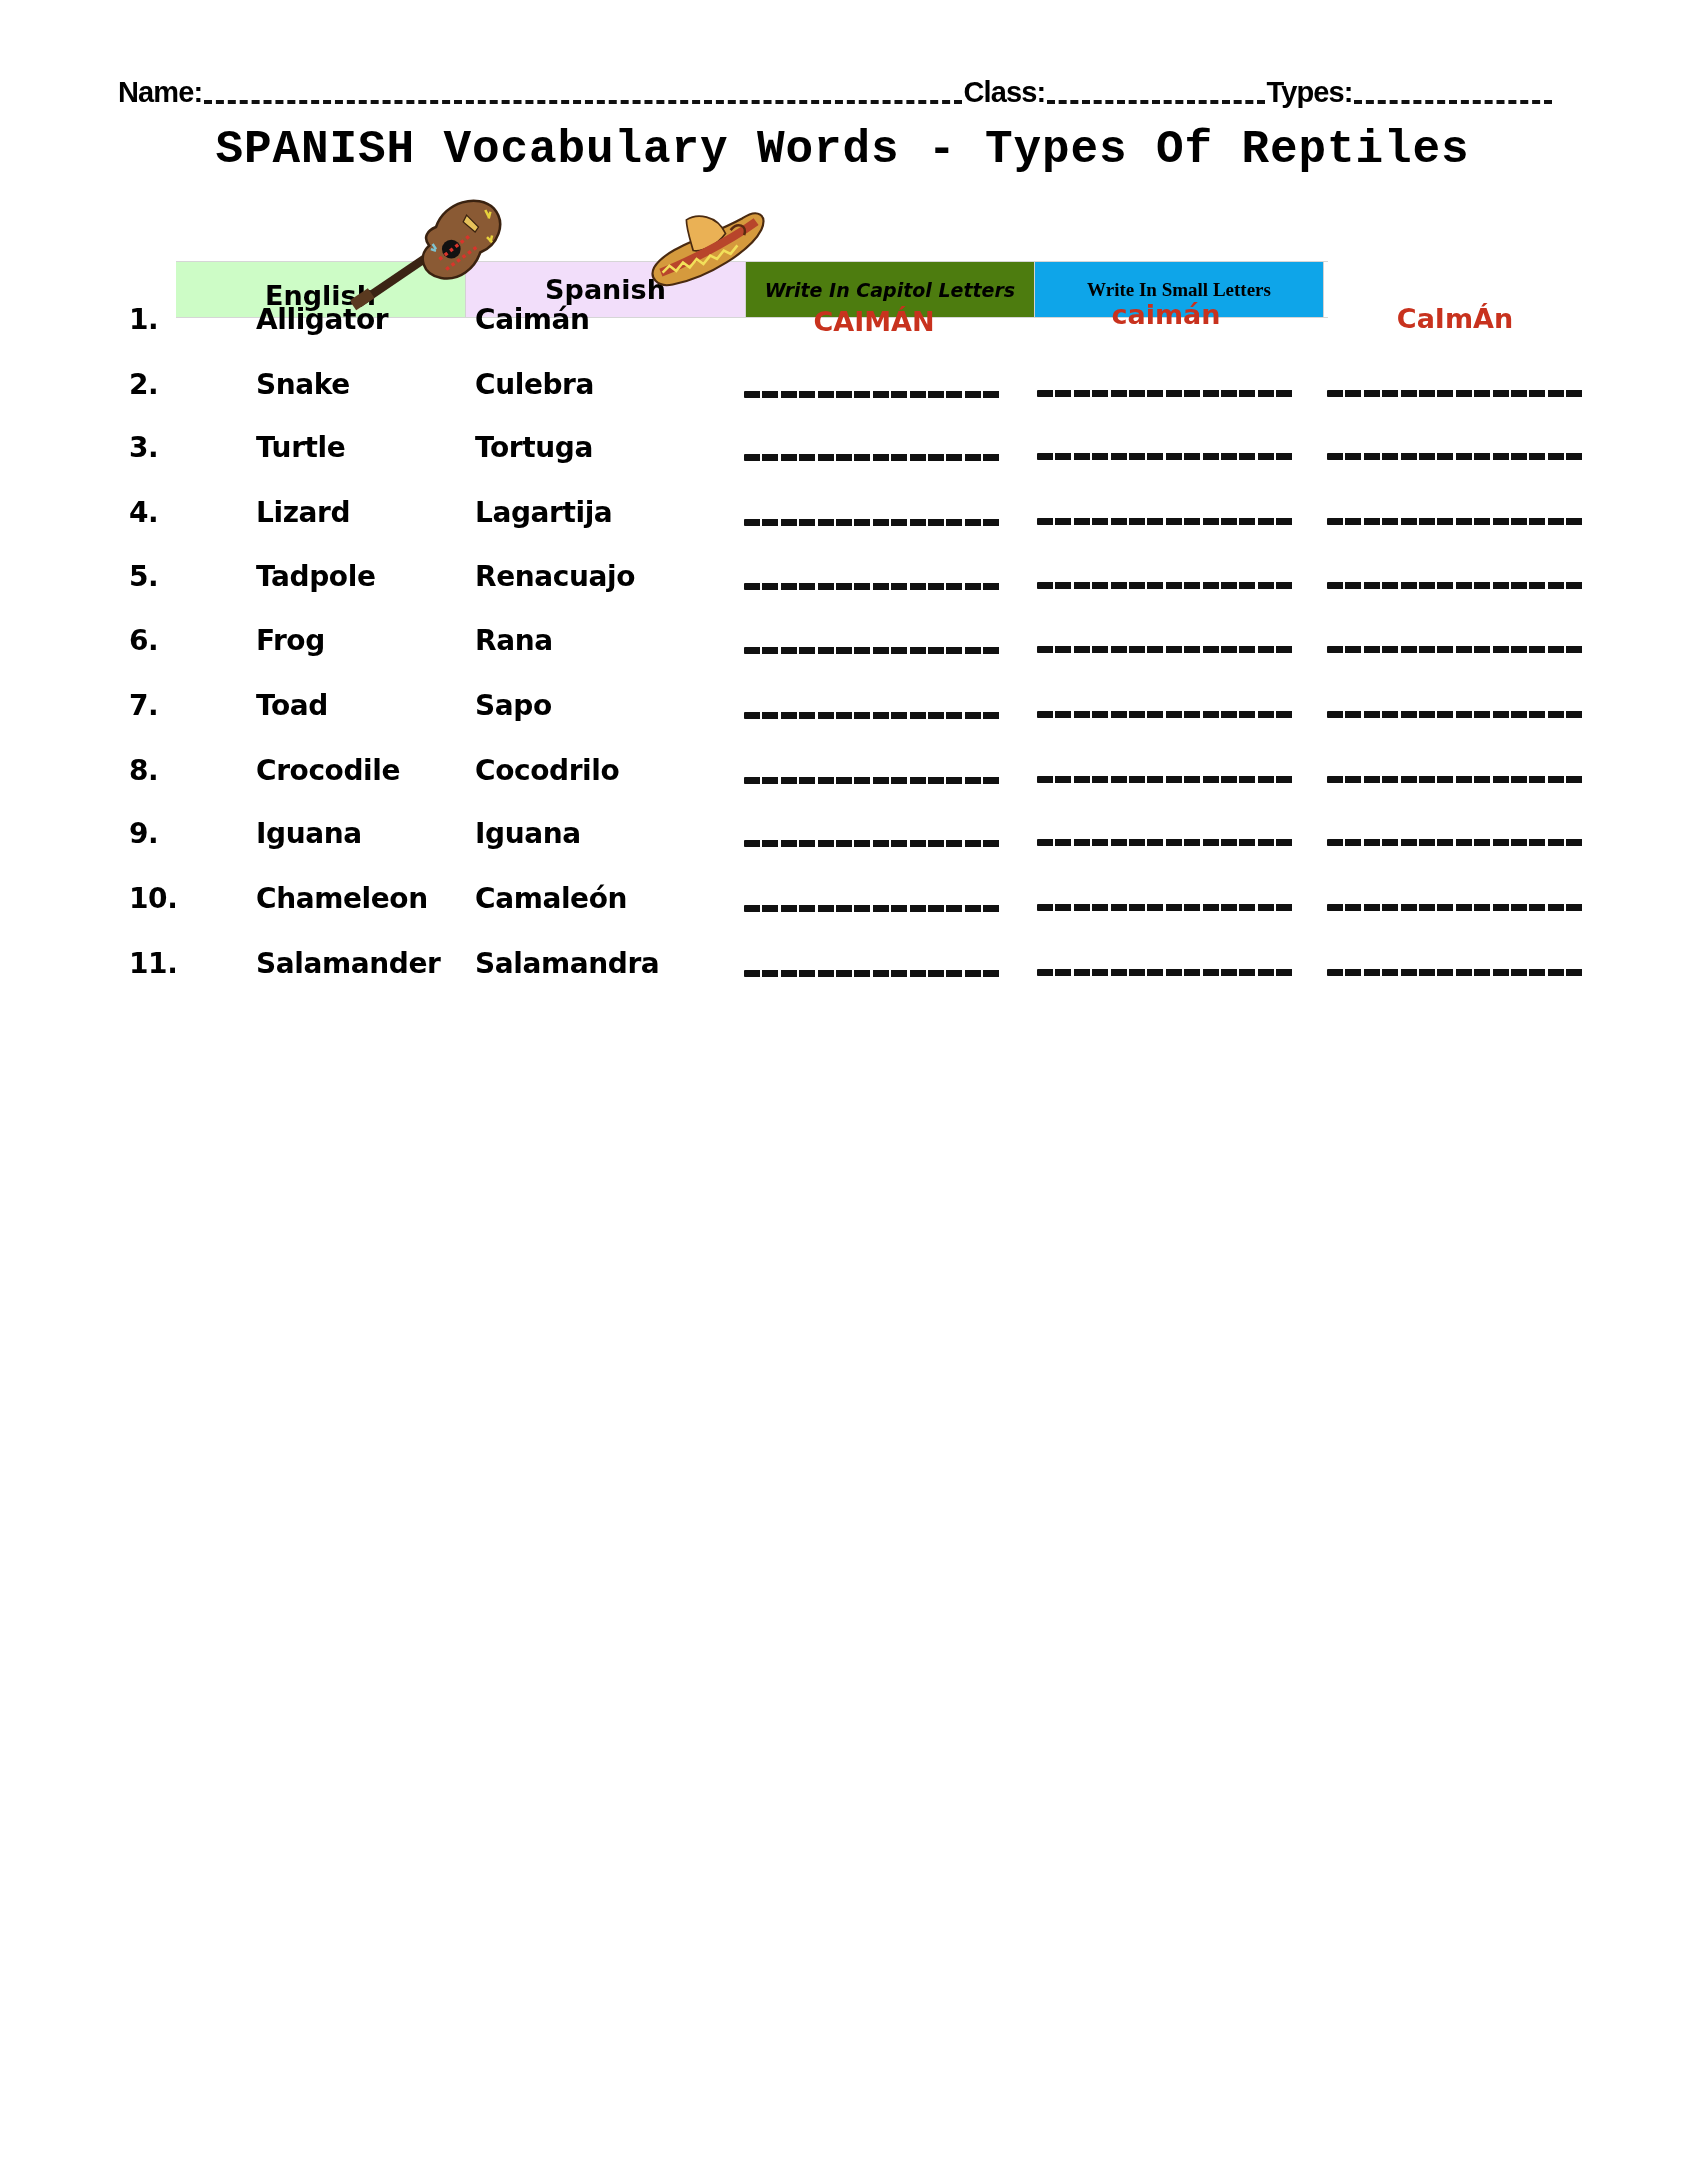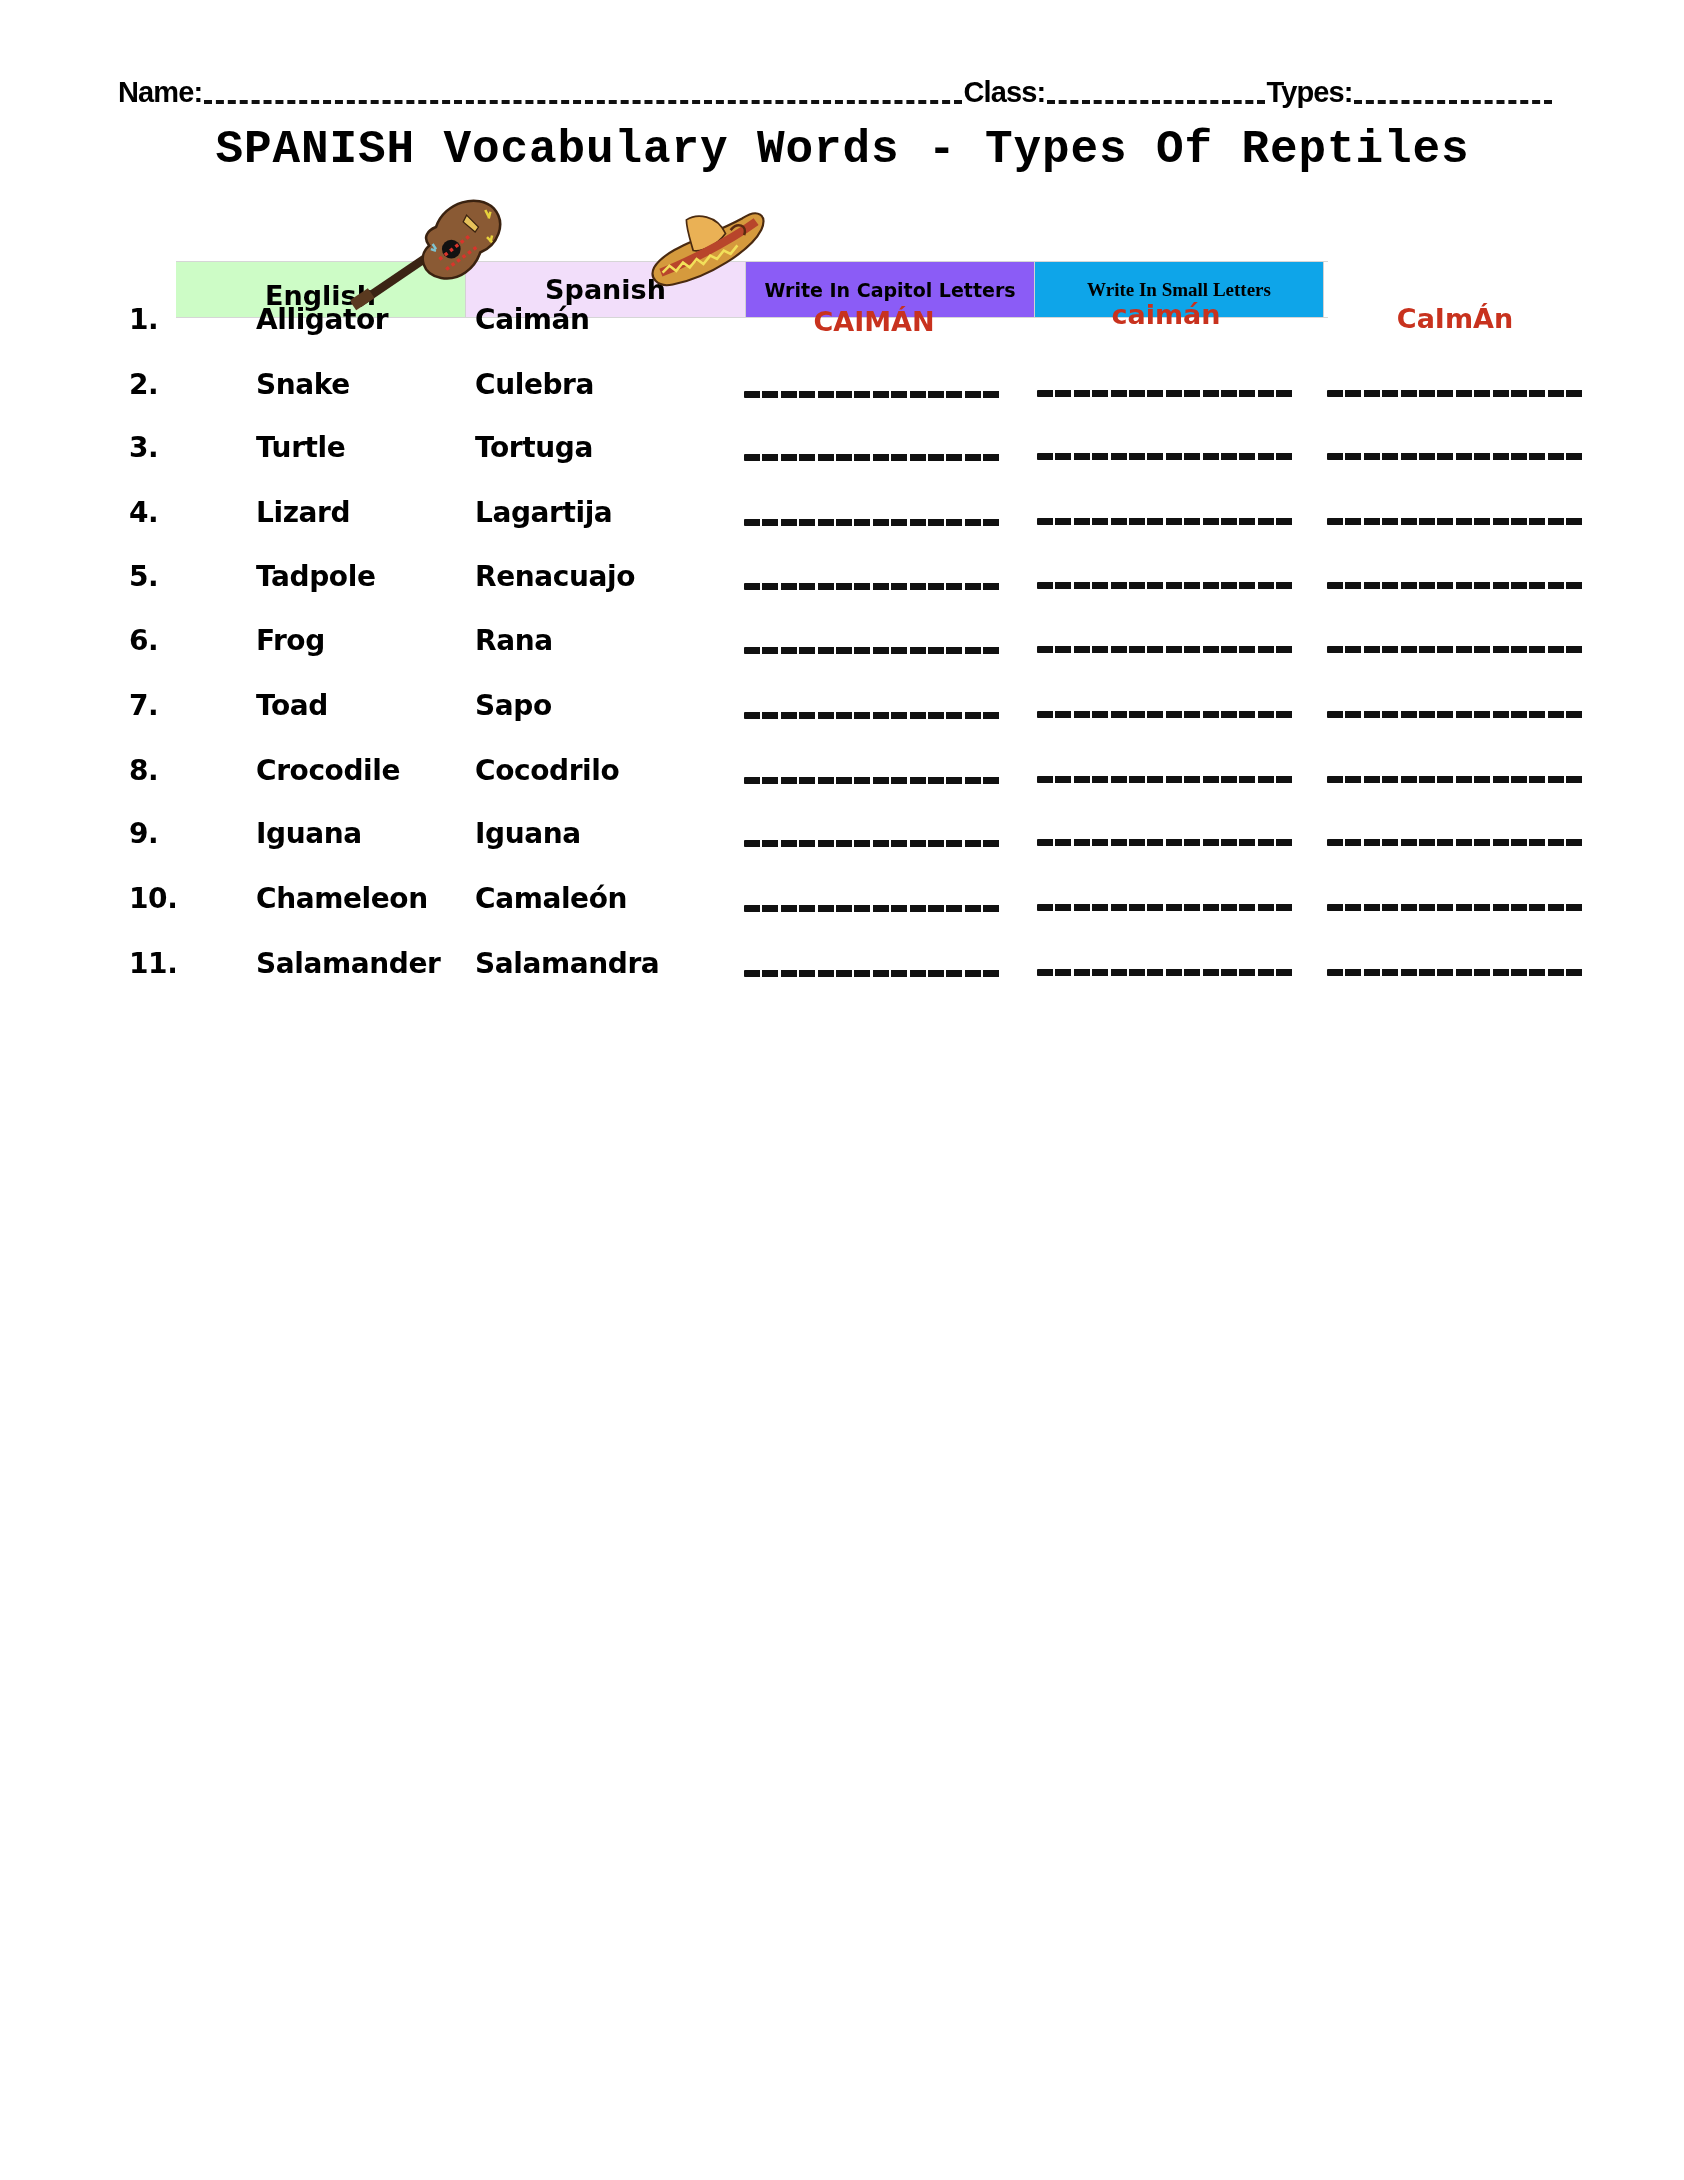--- a/index.html
+++ b/index.html
@@ -63,21 +63,21 @@
       align-items: center;
       justify-content: center;
       box-sizing: border-box;
       border-right: 0.9px solid #d2d2d2;
       font-weight: bold;
     }
     .hcell.big { font-size: 27px; }
     .hcell.small { font-size: 19px; }
     .hcell.english { width: 290px; background: #cdfcc6; padding-top: 12px; }
     .hcell.spanish { width: 280px; background: #f2defa; padding-top: 0; }
-    .hcell.capitol { width: 289px; background: #8b5cf6; }
+    .hcell.capitol { width: 289px; background: #4d7c0f; font-style: italic; }
     .hcell.smallcol { width: 289px; background: #0ea5e9; font-family: Liberation Serif, serif; }
     .hcell.mixed { width: 290px; background: #dcdcfb; border-right: 1.7px solid #d6d6d6; }
 
     .guitar {
       position: absolute;
       left: 351px;
       top: 193px;
       width: 153px;
       height: 119px;
     }

